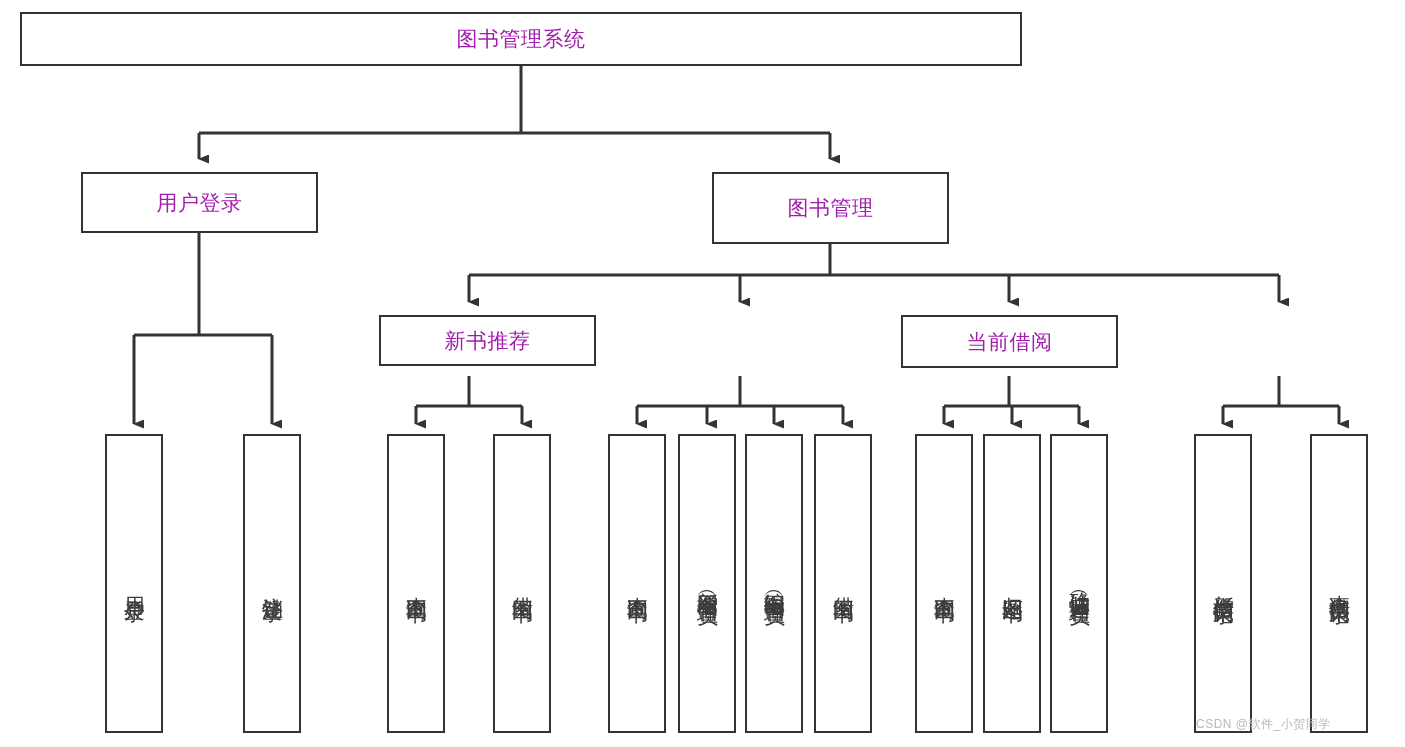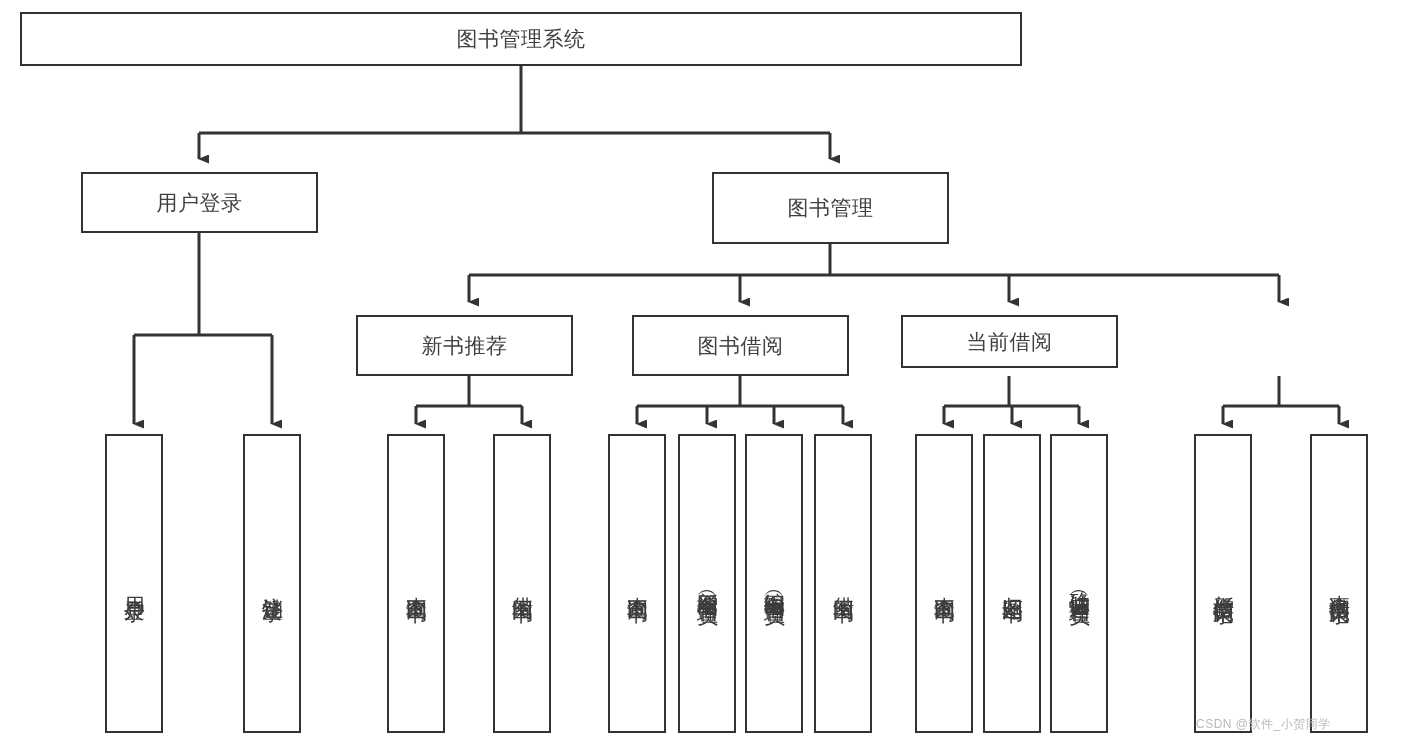--- a/index.html
+++ b/index.html
@@ -33,21 +33,21 @@
     display: flex;
     align-items: center;
     justify-content: center;
     color: #3c3c3c;
   }
   .node-label-h {
     font-size: 21px;
     line-height: 1.2;
     letter-spacing: 0.5px;
     white-space: nowrap;
-    color: #404040;
+    color: #a21caf;
   }
   .node-label-v {
     writing-mode: vertical-rl;
     text-orientation: upright;
     font-size: 21px;
     line-height: 1.18;
     letter-spacing: 2px;
     color: #3c3c3c;
     text-align: center;
   }
@@ -125,27 +125,24 @@
   </div>
 
   <div class="node-box" style="left:81px; top:172px; width:237px; height:61px;">
     <span class="node-label-h">用户登录</span>
   </div>
 
   <div class="node-box" style="left:712px; top:172px; width:237px; height:72px;">
     <span class="node-label-h">图书管理</span>
   </div>
 
-  <div class="node-box" style="left:356px; top:315px; width:217px; height:61px;">
+  <div class="node-box" style="left:379px; top:315px; width:217px; height:51px;">
     <span class="node-label-h">新书推荐</span>
   </div>
 
-  <div class="node-box" style="left:632px; top:315px; width:217px; height:61px;">
-    <span class="node-label-h">图书借阅</span>
-  </div>
 
   <div class="node-box" style="left:901px; top:315px; width:217px; height:53px;">
     <span class="node-label-h">当前借阅</span>
   </div>
 
 
   <div class="node-box leaf-box" style="left:105px; top:434px; width:58px; height:299px;">
     <span class="node-label-v">用户登录</span>
   </div>
 

